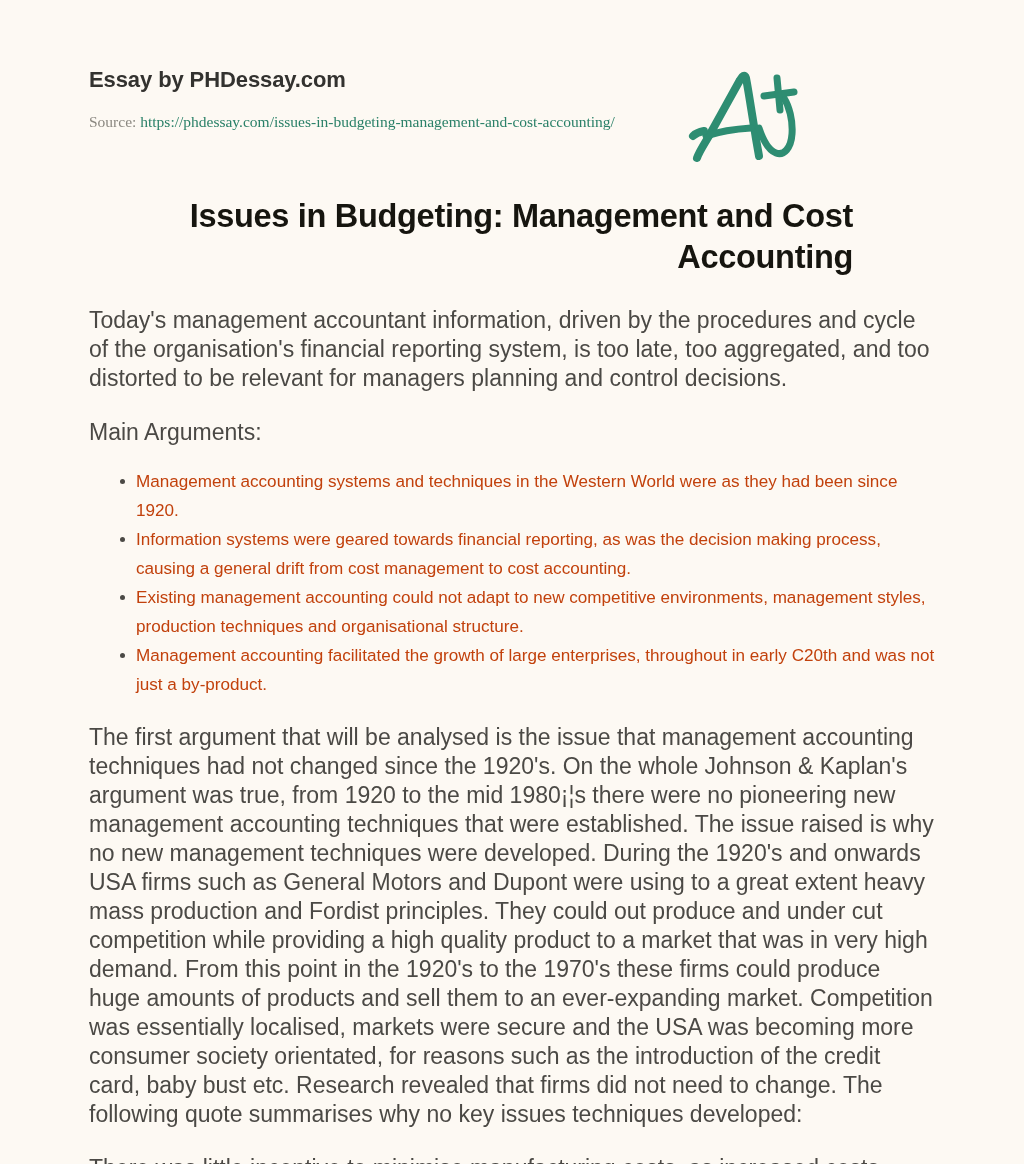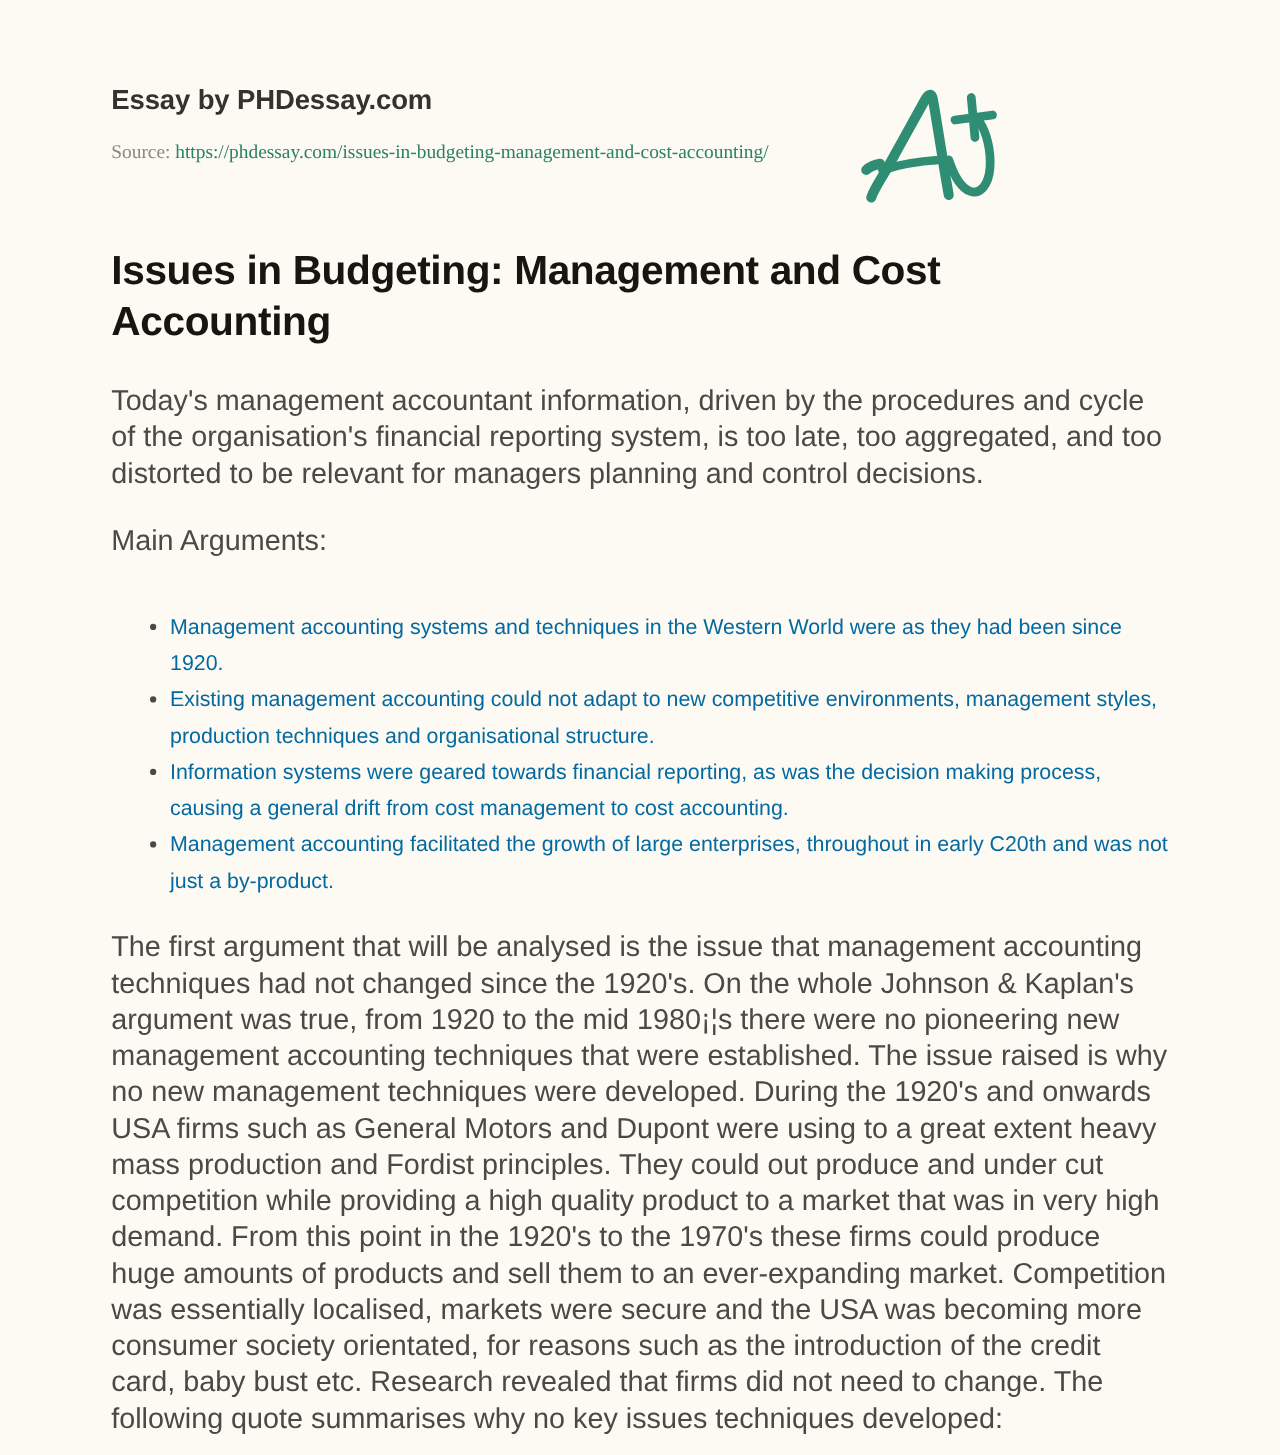--- a/index.html
+++ b/index.html
@@ -57,46 +57,47 @@
   }
   
   .doc-title {
     margin: 0;
     padding-top: 64px;
     font-size: 32.5px;
     font-weight: bold;
     color: #16150f;
     letter-spacing: -0.3px;
     line-height: 1.25;
+    text-align: right;
   }
   
   .article {
     padding-top: 28px;
     width: 848px;
   }
   .article p {
     margin: 0 0 25px 0;
     font-size: 23px;
     line-height: 29px;
     color: #4b4945;
     text-align: left;
   }
   .article p.tight {
-    margin-bottom: 40px;
+    margin-bottom: 20px;
   }
   .article ul {
     margin: 0 0 24px 0;
     padding-left: 47px;
     list-style: none;
   }
   .article ul li {
     position: relative;
     font-size: 17.1px;
     line-height: 29px;
-    color: #0369a1;
+    color: #c2410c;
     margin: 0 0 0 0;
     padding-left: 0;
   }
   .article ul li::before {
     content: "";
     position: absolute;
     left: -16px;
     top: 12.5px;
     width: 5px;
     height: 5px;
@@ -135,22 +136,22 @@
 
   <div class="article">
 
     <p>Today's management accountant information, driven by the procedures and cycle of the organisation's financial reporting system, is too late, too aggregated, and too distorted to be relevant for managers planning and control decisions.</p>
 
 
     <p class="tight">Main Arguments:</p>
 
     <ul>
       <li>Management accounting systems and techniques in the Western World were as they had been since 1920.</li>
+      <li>Information systems were geared towards financial reporting, as was the decision making process, causing a general drift from cost management to cost accounting.</li>
       <li>Existing management accounting could not adapt to new competitive environments, management styles, production techniques and organisational structure.</li>
-      <li>Information systems were geared towards financial reporting, as was the decision making process, causing a general drift from cost management to cost accounting.</li>
       <li>Management accounting facilitated the growth of large enterprises, throughout in early C20th and was not just a by-product.</li>
     </ul>
 
     <p>The first argument that will be analysed is the issue that management accounting techniques had not changed since the 1920's. On the whole Johnson &amp; Kaplan's argument was true, from 1920 to the mid 1980¡¦s there were no pioneering new management accounting techniques that were established. The issue raised is why no new management techniques were developed. During the 1920's and onwards USA firms such as General Motors and Dupont were using to a great extent heavy mass production and Fordist principles. They could out produce and under cut competition while providing a high quality product to a market that was in very high demand. From this point in the 1920's to the 1970's these firms could produce huge amounts of products and sell them to an ever-expanding market. Competition was essentially localised, markets were secure and the USA was becoming more consumer society orientated, for reasons such as the introduction of the credit card, baby bust etc. Research revealed that firms did not need to change. The following quote summarises why no key issues techniques developed:</p>
 
     <p>There was little incentive to minimise manufacturing costs, as increased costs could be passed on to the consumer¡¨ (Changing Nature Of Issues In Management Accounting. Scrapens, Hopper, Ashton). In a situation where firms did not need to keep or require elaborate costing records, organisations had no real need to invest capital or time developing them. Where existing methods were producing acceptable results measurement, firms had as if it is not broken why fix it approach. It was not until the 1970s that firms in the USA (and to large extent firms in the UK) experienced many external environmental changes that highlighted internal problems.</p>
 
   </div>
 
 </div>

